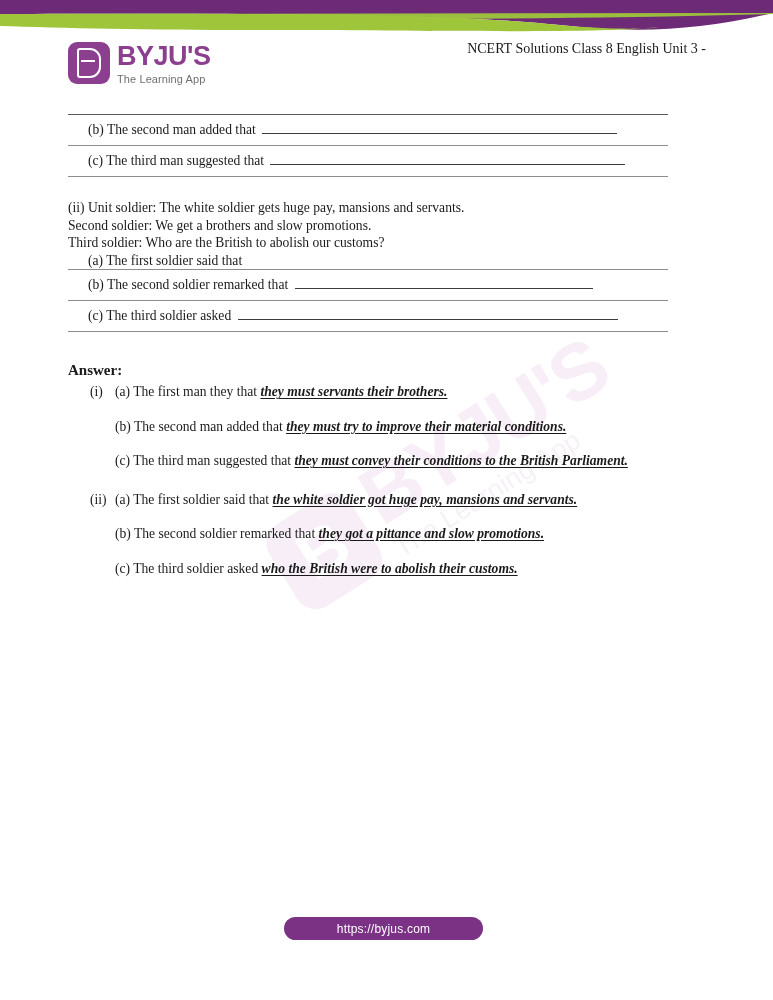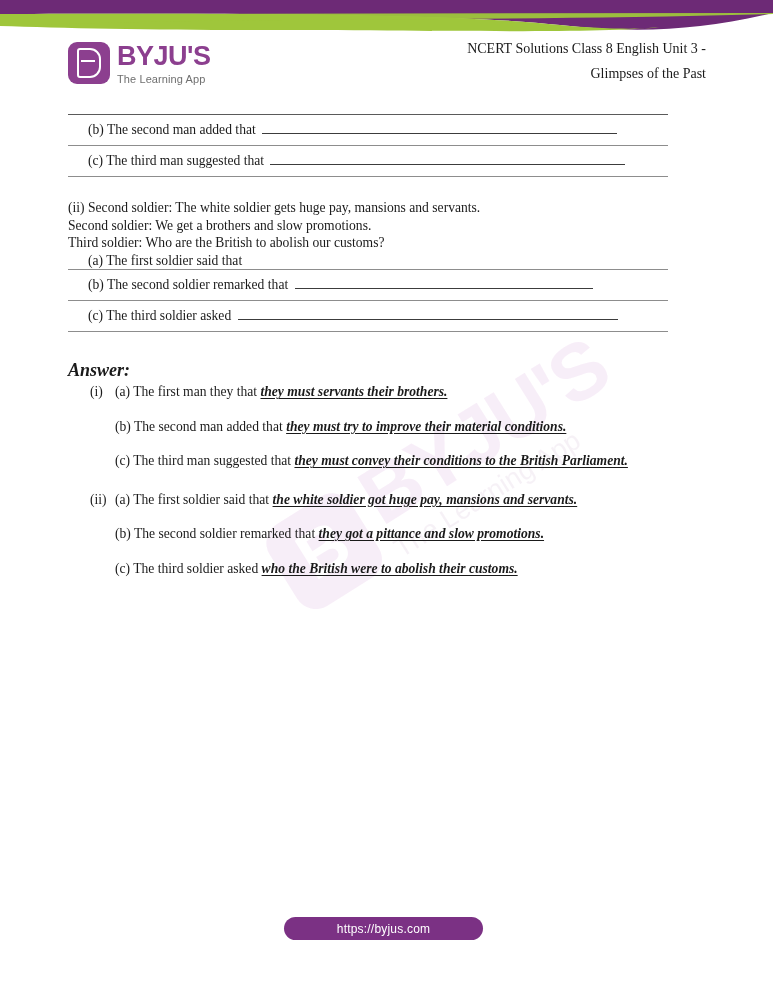--- a/index.html
+++ b/index.html
@@ -182,23 +182,22 @@
     font-size: 13.6px;
     line-height: 17.6px;
   }
   .dialogue .sub {
     padding-left: 20px;
     white-space: nowrap;
   }
 
   .answer-label {
     font-weight: bold;
-    font-size: 18px;
+    font-size: 15px;
     line-height: 17px;
-    font-style: italic;
   }
   .ans-group {
     display: flex;
     font-size: 13.6px;
     line-height: 17.5px;
   }
   .ans-roman {
     width: 47px;
     flex: none;
     padding-left: 22px;
@@ -263,21 +262,20 @@
       <div class="logo-mark-inner"></div>
     </div>
     <div class="logo-words">
       <div class="logo-byjus">BYJU'S</div>
       <div class="logo-tag">The Learning App</div>
     </div>
   </div>
 
   <div class="doc-title">
     <div>NCERT Solutions Class 8 English Unit 3 -</div>
-    <div>Glimpses of the Past</div>
   </div>
 
   <div class="content">
 
     <div class="rule"></div>
     <div class="qline">
       <span>(b)</span>
       <span>The second man added that</span>
       <span class="blank" style="width:355px"></span>
     </div>
@@ -285,21 +283,21 @@
     <div class="qline">
       <span>(c)</span>
       <span>The third man suggested that</span>
       <span class="blank" style="width:355px"></span>
     </div>
     <div class="rule light"></div>
 
     <div class="spacer-22"></div>
 
     <div class="dialogue">
-      <div>(ii) Second soldier: The white soldier gets huge pay, mansions and servants.</div>
+      <div>(ii) Unit soldier: The white soldier gets huge pay, mansions and servants.</div>
       <div>Second soldier: We get a brothers and slow promotions.</div>
       <div>Third soldier: Who are the British to abolish our customs?</div>
       <div class="sub">
         <span>(a)</span>
         <span>The first soldier said that</span>
         <span class="blank" style="width:367px"></span>
       </div>
     </div>
 
     <div class="rule light"></div>

